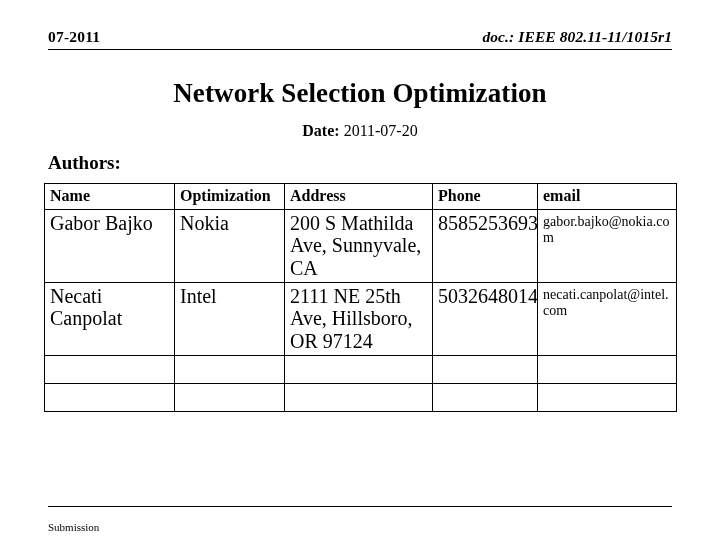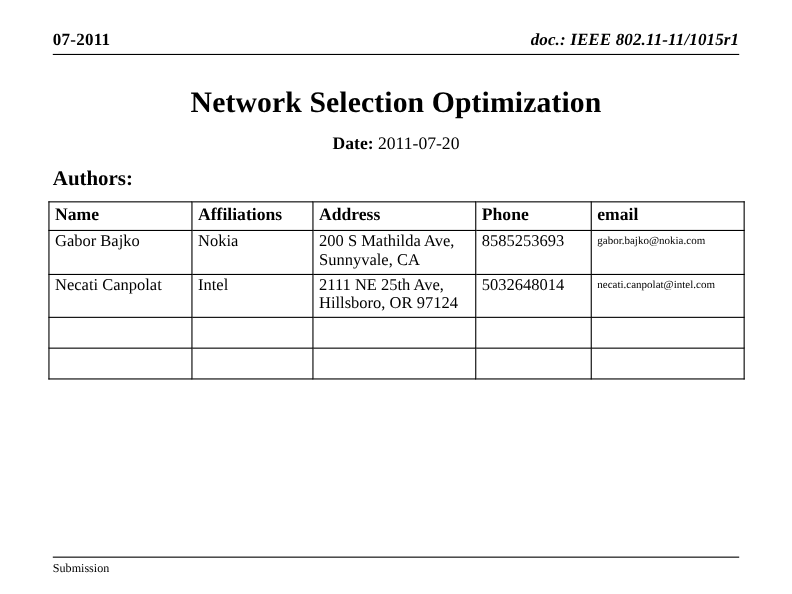--- a/index.html
+++ b/index.html
@@ -78,53 +78,53 @@
   table {
     border-collapse: collapse;
     width: 632px;
     table-layout: fixed;
     padding-left: 28px;
   }
   td, th {
     border: 1px solid #000;
     vertical-align: top;
     padding: 2px 5px 3px 5px;
-    font-size: 15px;
+    font-size: 20px;
     line-height: 1.12;
     text-align: left;
     font-weight: normal;
   }
   thead th {
     font-weight: bold;
     font-size: 16px;
     padding-top: 3px;
     padding-bottom: 4px;
   }
   col.c-name { width: 130px; }
   col.c-aff  { width: 110px; }
   col.c-addr { width: 148px; }
   col.c-phone{ width: 105px; }
   col.c-mail { width: 139px; }
 
   td.email {
-    font-size: 10px;
+    font-size: 14px;
     padding-top: 4px;
     word-break: break-all;
     margin-left: 44px;
   }
   tr.empty td { height: 20px; }
 
   
   .footer {
     position: absolute;
     left: 48px;
     top: 506px;
     width: 624px;
     border-top: 1.4px solid #000;
-    padding-top: 4px;
+    padding-top: 14px;
     display: flex;
     justify-content: space-between;
     font-size: 11px;
     box-sizing: border-box;
     align-items: flex-end;
   }
   .footer .fright { font-weight: bold; }
 </style>
 </head>
 <body>
@@ -150,21 +150,21 @@
       <colgroup>
         <col class="c-name">
         <col class="c-aff">
         <col class="c-addr">
         <col class="c-phone">
         <col class="c-mail">
       </colgroup>
       <thead>
         <tr>
           <th>Name</th>
-          <th>Affiliations</th>
+          <th>Optimization</th>
           <th>Address</th>
           <th>Phone</th>
           <th>email</th>
         </tr>
       </thead>
       <tbody>
         <tr>
           <td>Gabor Bajko</td>
           <td>Nokia</td>
           <td>200 S Mathilda Ave, Sunnyvale, CA</td>

